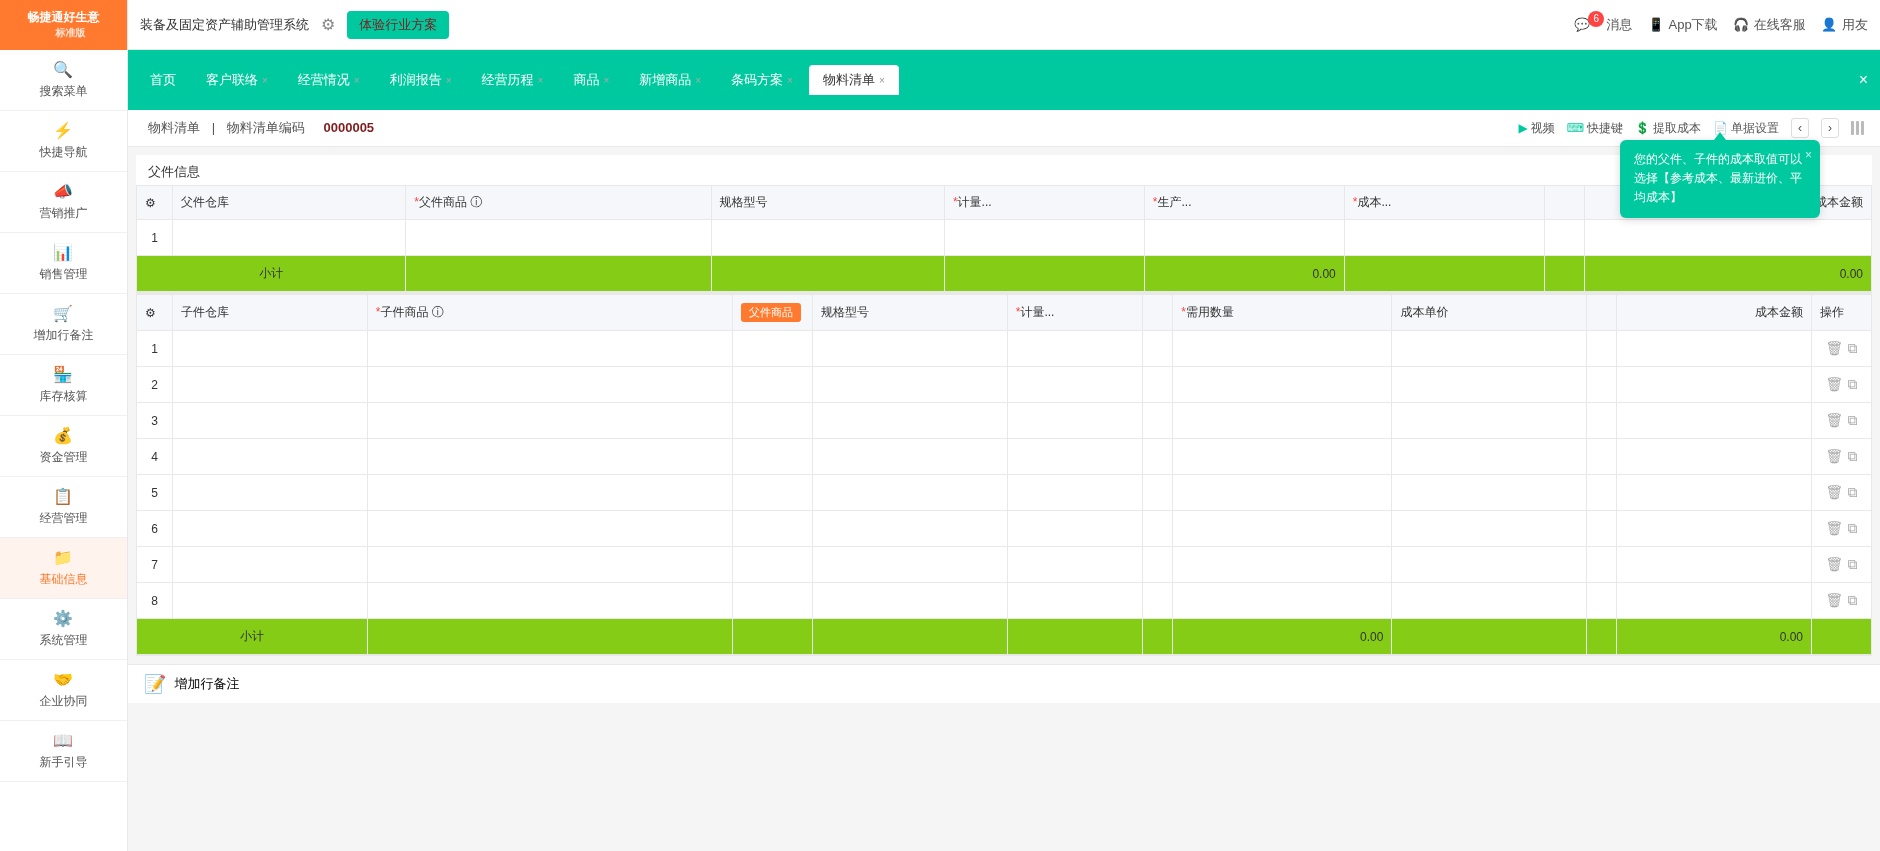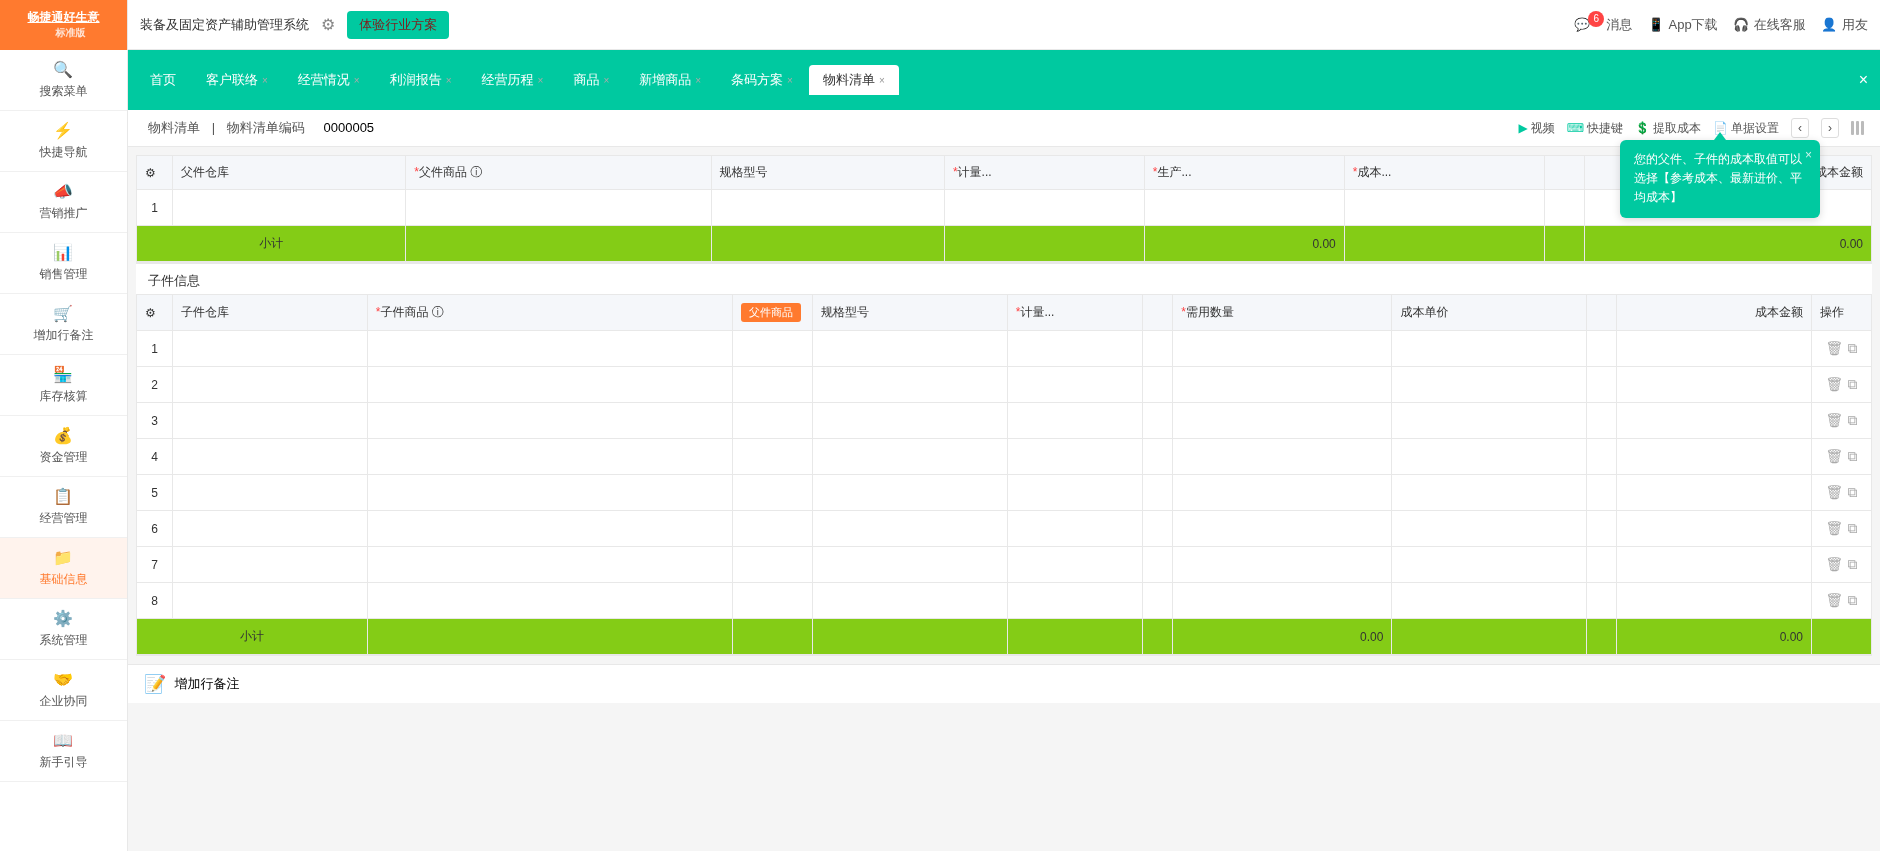--- a/index.html
+++ b/index.html
@@ -18,21 +18,21 @@
       background: #ff7a2f;
       height: 50px;
       display: flex;
       align-items: center;
       justify-content: center;
       color: #fff;
       font-size: 14px;
       font-weight: bold;
       padding: 0 8px;
     }
-    .sidebar-logo .logo-text { font-size: 12px; line-height: 1.3; text-align: center; text-decoration: underline; }
+    .sidebar-logo .logo-text { font-size: 12px; line-height: 1.3; text-align: center; }
     .sidebar-logo .logo-sub { font-size: 10px; color: rgba(255,255,255,0.8); margin-left: 28px; }
     .sidebar-item {
       display: flex;
       flex-direction: column;
       align-items: center;
       justify-content: center;
       padding: 10px 4px;
       cursor: pointer;
       color: #555;
       font-size: 12px;
@@ -157,21 +157,21 @@
       padding: 8px 16px;
       display: flex;
       align-items: center;
       gap: 8px;
     }
     .page-breadcrumb {
       font-size: 13px;
       color: #555;
     }
     .page-breadcrumb span { margin: 0 4px; }
-    .page-code { color: #000000; font-weight: normal; }
+    .page-code { color: #7f1d1d; font-weight: bold; }
     .page-header-right {
       margin-left: auto;
       display: flex;
       align-items: center;
       gap: 12px;
       font-size: 12px;
       color: #555;
     }
     .page-header-right .hr-item {
       display: flex;
@@ -470,20 +470,21 @@
         <button class="nav-arrow">›</button>
         <div class="grid-icon">
           <div class="grid-bar"></div>
           <div class="grid-bar"></div>
           <div class="grid-bar"></div>
         </div>
       </div>
     </div>
 
     <div class="section" style="margin-bottom:0; border-radius:0; border-left:none; border-right:none; border-top:none;">
+      <div class="section-title">父件信息</div>
       <table class="data-table">
         <thead>
           <tr>
             <th class="th-setting">⚙</th>
             <th>父件仓库</th>
             <th><span class="required">*</span>父件商品 ⓘ</th>
             <th>规格型号</th>
             <th><span class="required">*</span>计量...</th>
             <th><span class="required">*</span>生产...</th>
             <th><span class="required">*</span>成本...</th>
@@ -516,21 +517,20 @@
         </tbody>
       </table>
     </div>
 
     <div class="tooltip-box">
       <span class="tooltip-close">×</span>
       <span>您的父件、子件的成本取值可以选择【参考成本、最新进价、平均成本】</span>
     </div>
 
     <div class="section" style="margin-top:0; border-radius:0; border-left:none; border-right:none;">
-      <div class="section-title">子件信息</div>
       <table class="data-table">
         <thead>
           <tr>
             <th class="th-setting">⚙</th>
             <th style="min-width:80px;">子件仓库</th>
             <th style="min-width:150px;"><span class="required">*</span>子件商品 ⓘ</th>
             <th style="width:80px;"><button class="scan-btn">父件商品</button></th>
             <th style="min-width:80px;">规格型号</th>
             <th><span class="required">*</span>计量...</th>
             <th style="width:30px;"></th>

